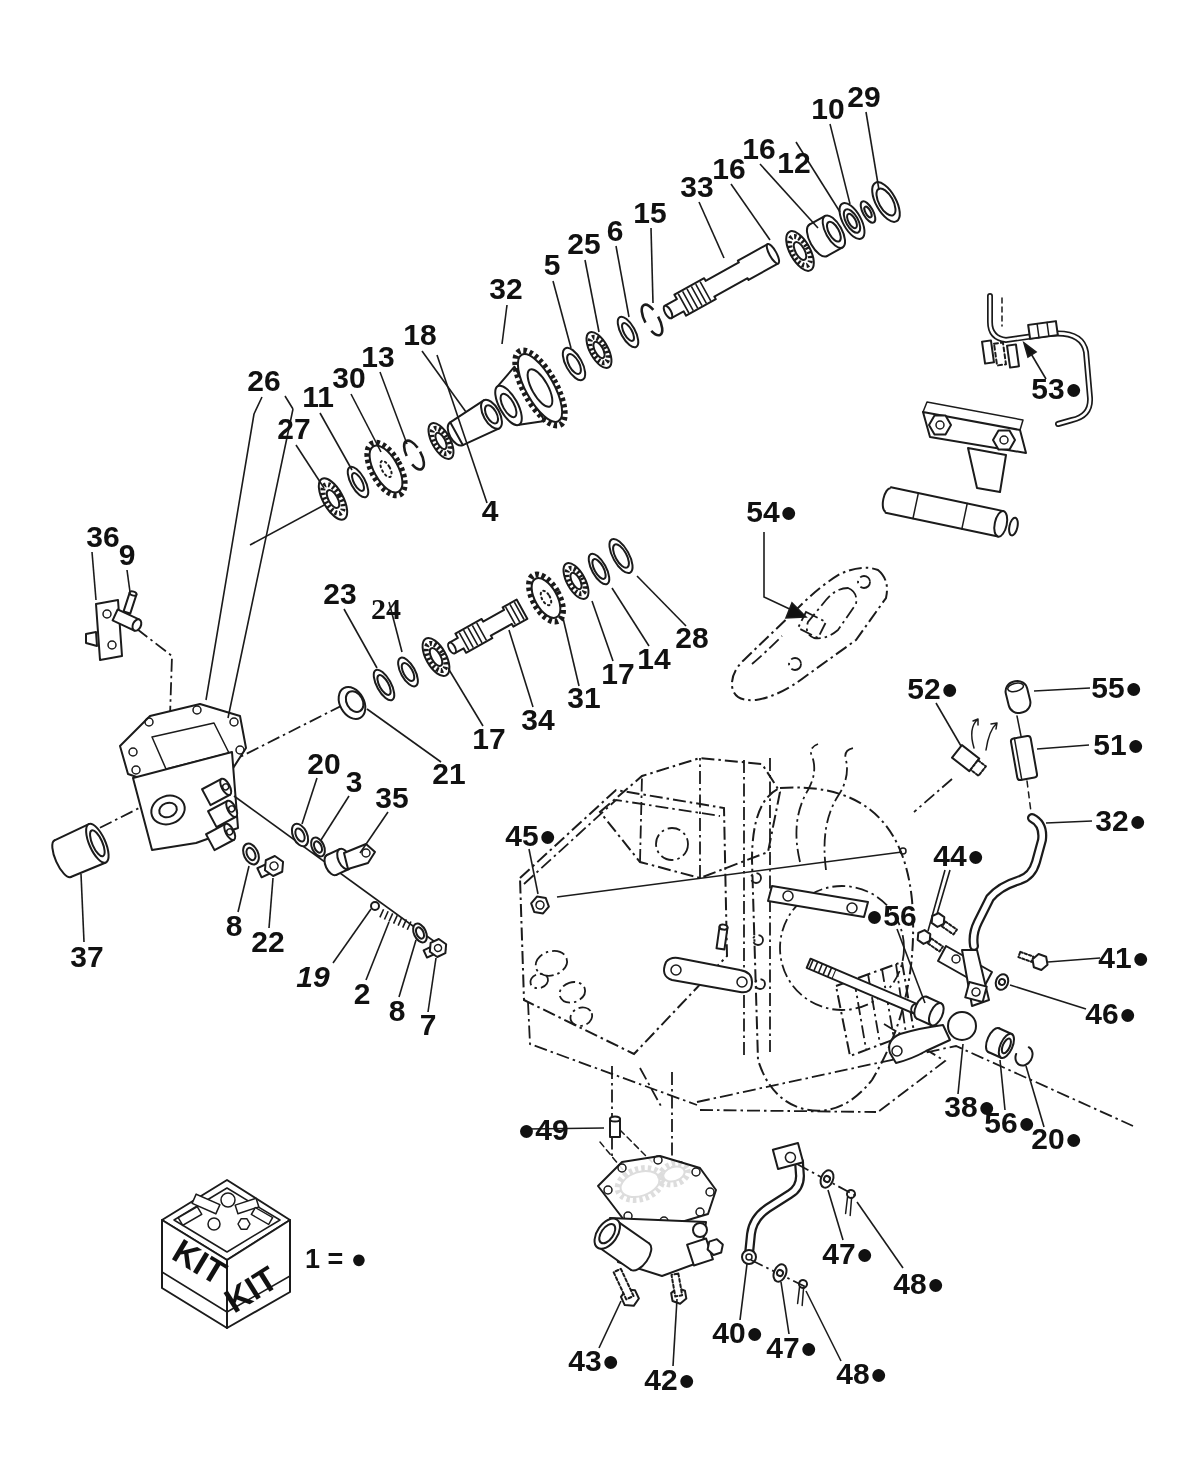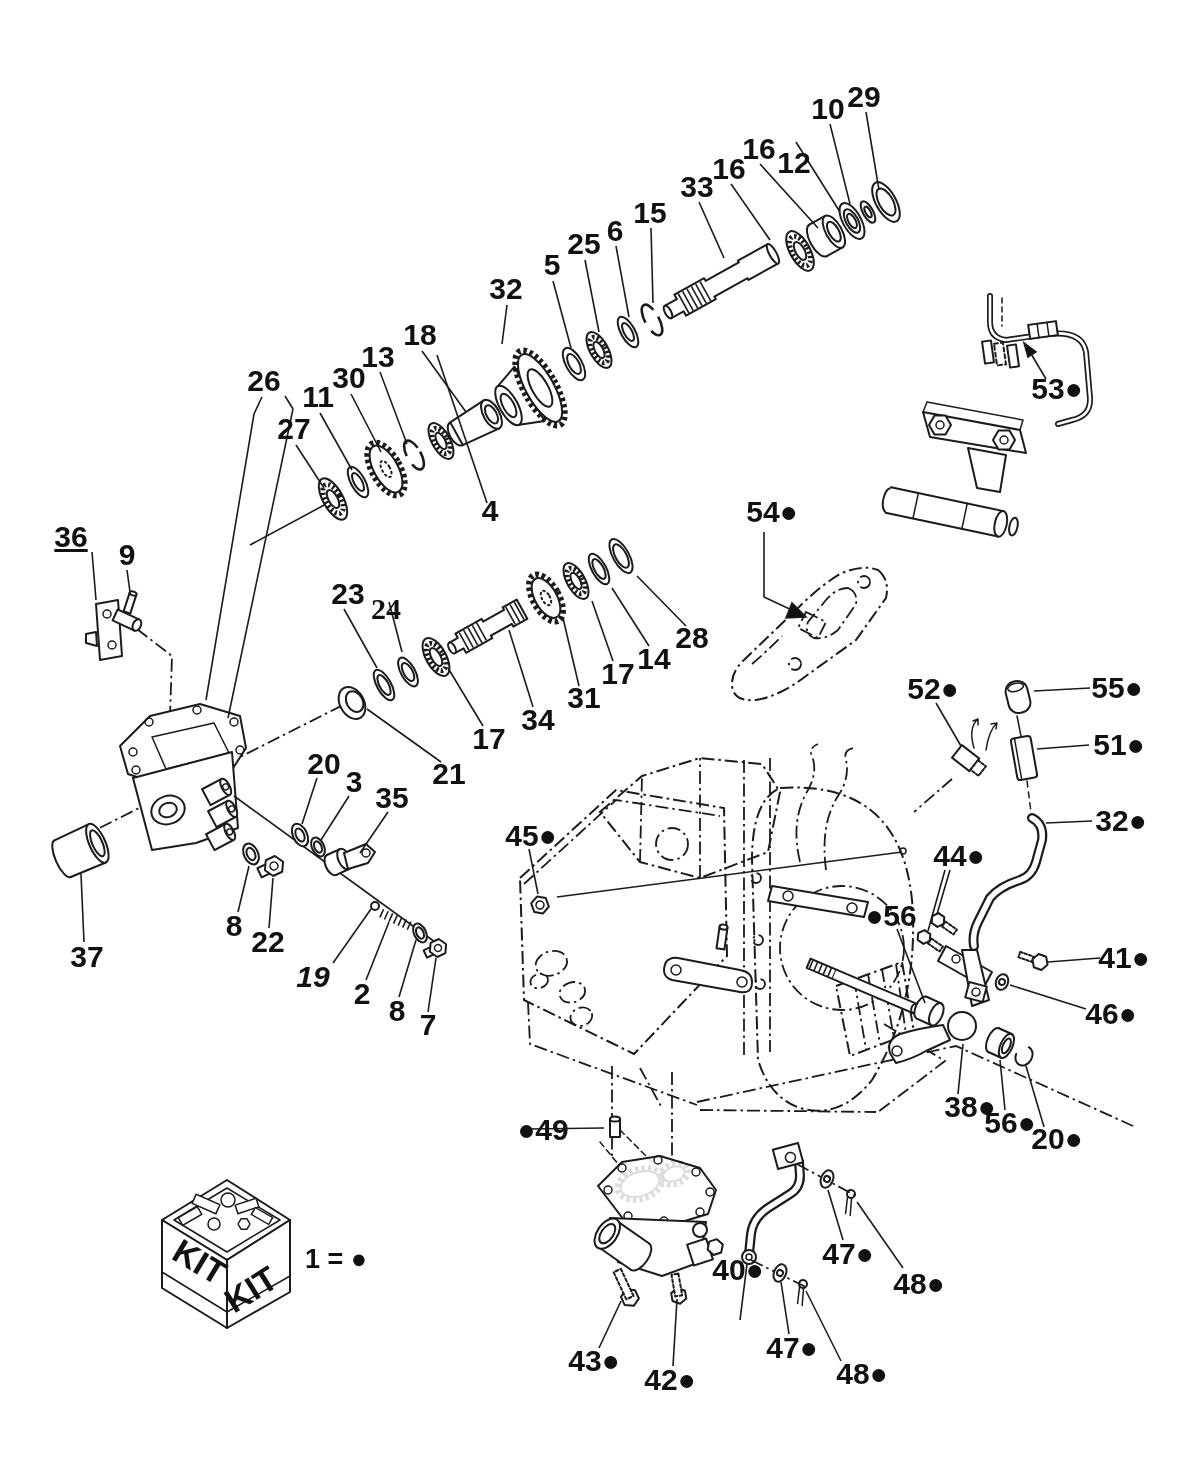--- a/index.html
+++ b/index.html
@@ -617,23 +617,23 @@
       <div class="callout" style="left: 584px; top: 244px;">25</div>
       <div class="callout" style="left: 552px; top: 265px;">5</div>
       <div class="callout" style="left: 506px; top: 289px;">32</div>
       <div class="callout" style="left: 420px; top: 335px;">18</div>
       <div class="callout" style="left: 378px; top: 357px;">13</div>
       <div class="callout" style="left: 349px; top: 378px;">30</div>
       <div class="callout" style="left: 318px; top: 397px;">11</div>
       <div class="callout" style="left: 294px; top: 429px;">27</div>
       <div class="callout" style="left: 264px; top: 381px;">26</div>
       <div class="callout" style="left: 490px; top: 511px;">4</div>
-      <div class="callout" style="left: 71px; top: 537px; text-decoration: underline;">36</div>
+      <div class="callout" style="left: 103px; top: 537px;">36</div>
       <div class="callout" style="left: 127px; top: 555px;">9</div>
-      <div class="callout" style="left: 340px; top: 594px; margin-left: 8px;">23</div>
+      <div class="callout" style="left: 340px; top: 594px;">23</div>
       <div class="callout" style="left: 386px; top: 609px; font-family: Liberation Serif, serif;">24</div>
       <div class="callout" style="left: 449px; top: 774px;">21</div>
       <div class="callout" style="left: 489px; top: 739px;">17</div>
       <div class="callout" style="left: 538px; top: 720px;">34</div>
       <div class="callout" style="left: 584px; top: 698px;">31</div>
       <div class="callout" style="left: 618px; top: 674px;">17</div>
       <div class="callout" style="left: 654px; top: 659px;">14</div>
       <div class="callout" style="left: 692px; top: 638px;">28</div>
       <div class="callout" style="left: 324px; top: 764px;">20</div>
       <div class="callout" style="left: 354px; top: 782px;">3</div>
@@ -655,21 +655,21 @@
       <div class="callout" style="left: 959px; top: 856px;">44●</div>
       <div class="callout" style="left: 891px; top: 916px;">●56</div>
       <div class="callout" style="left: 1124px; top: 958px;">41●</div>
       <div class="callout" style="left: 1111px; top: 1014px;">46●</div>
       <div class="callout" style="left: 970px; top: 1107px;">38●</div>
       <div class="callout" style="left: 1010px; top: 1123px;">56●</div>
       <div class="callout" style="left: 1057px; top: 1139px;">20●</div>
       <div class="callout" style="left: 498px; top: 1130px; margin-left: 45px;">●49</div>
       <div class="callout" style="left: 594px; top: 1361px;">43●</div>
       <div class="callout" style="left: 670px; top: 1380px;">42●</div>
-      <div class="callout" style="left: 738px; top: 1270px;">40●</div>
+      <div class="callout" style="left: 738px; top: 1333px;">40●</div>
       <div class="callout" style="left: 792px; top: 1348px;">47●</div>
       <div class="callout" style="left: 862px; top: 1374px;">48●</div>
       <div class="callout" style="left: 848px; top: 1254px;">47●</div>
       <div class="callout" style="left: 919px; top: 1284px;">48●</div>
     </div>
 
 <div class="legend" style="left:336px;top:1259px">1 = ●</div>
 </div>
 
 </body></html>

